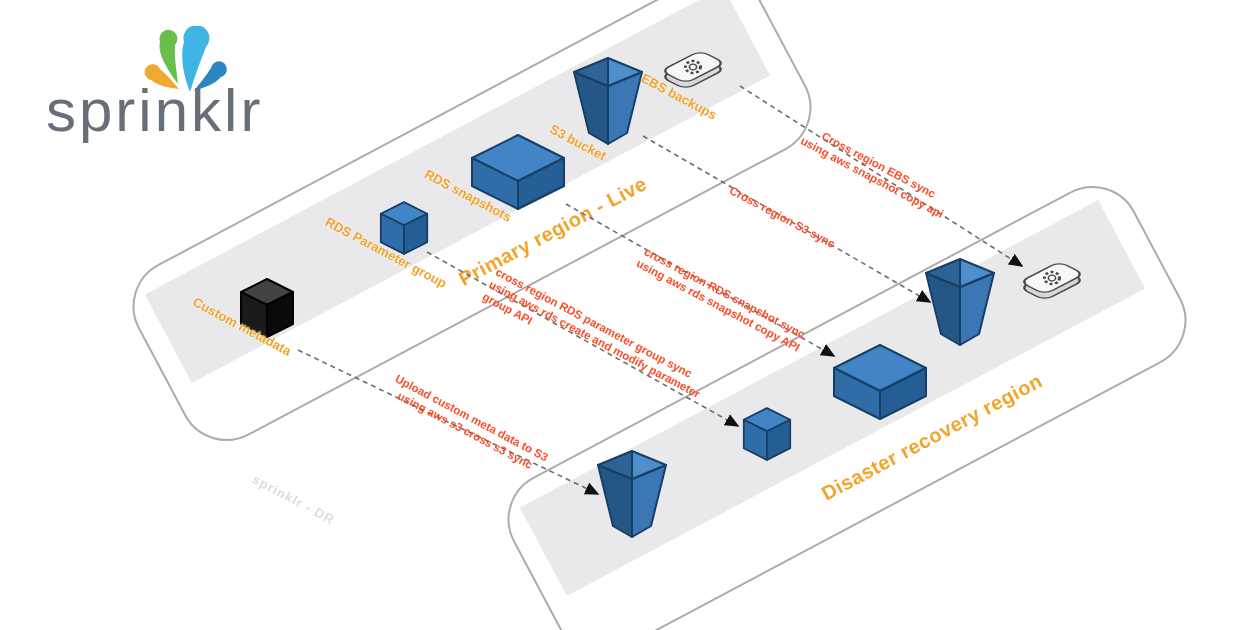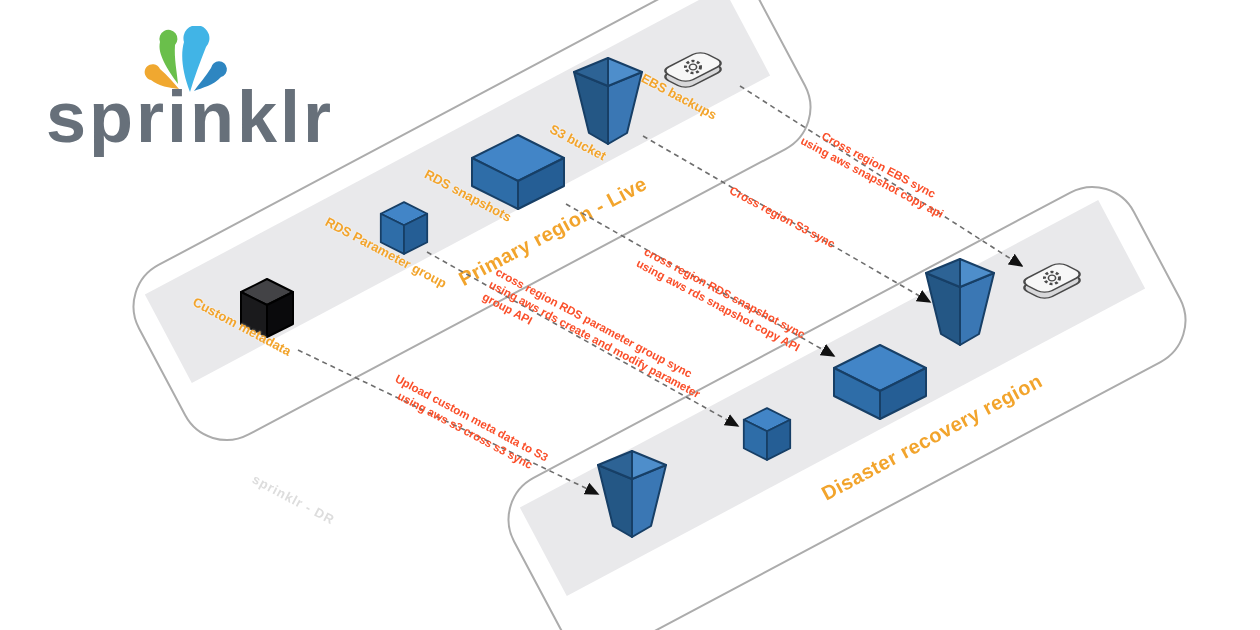--- a/index.html
+++ b/index.html
@@ -38,21 +38,21 @@
     color:var(--label_red);font-weight:bold;font-size:11.5px;line-height:1.2;
     text-align:center;white-space:nowrap;
   }
   .alabel .ln{white-space:nowrap;}
   .alabel.align-left{text-align:left;}
   
   svg.overlay{position:absolute;left:0;top:0;z-index:4;pointer-events:none;}
   
   .logo-text{
     position:absolute;left:46px;top:76px;z-index:7;
-    color:var(--logo_grey);font-size:72px;font-weight:700;
+    color:var(--logo_grey);font-size:60px;font-weight:400;
     letter-spacing:3px;
   }
   .splash{position:absolute;left:142px;top:26px;z-index:7;}
   
   .watermark{
     position:absolute;z-index:2;transform:rotate(28deg);
     color:var(--watermark_grey);font-weight:bold;font-size:13px;
     white-space:nowrap;letter-spacing:1px;
   }
 </style>

